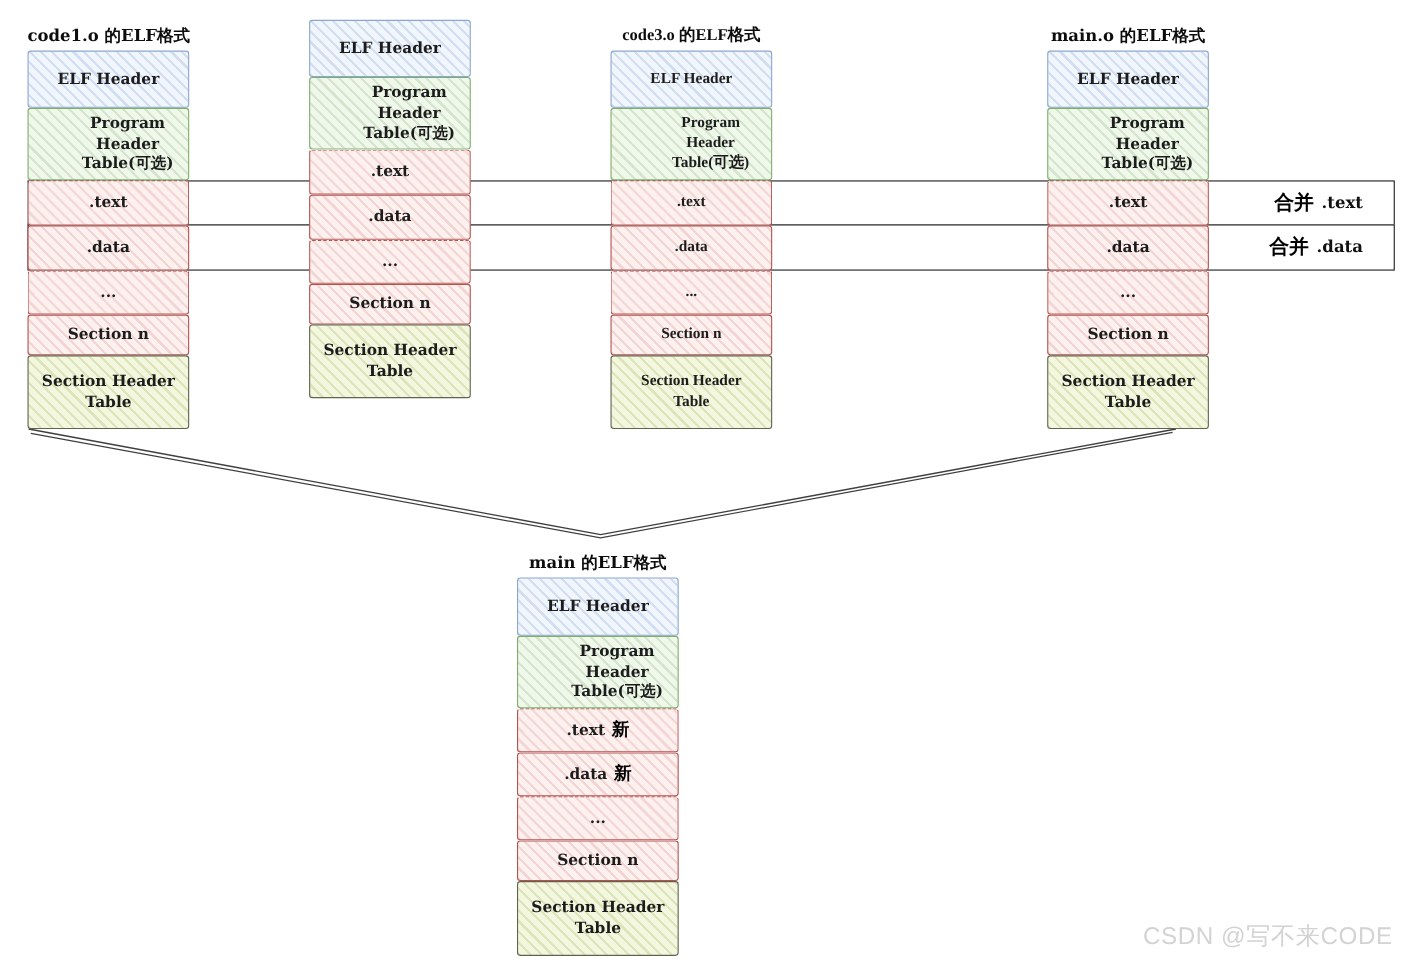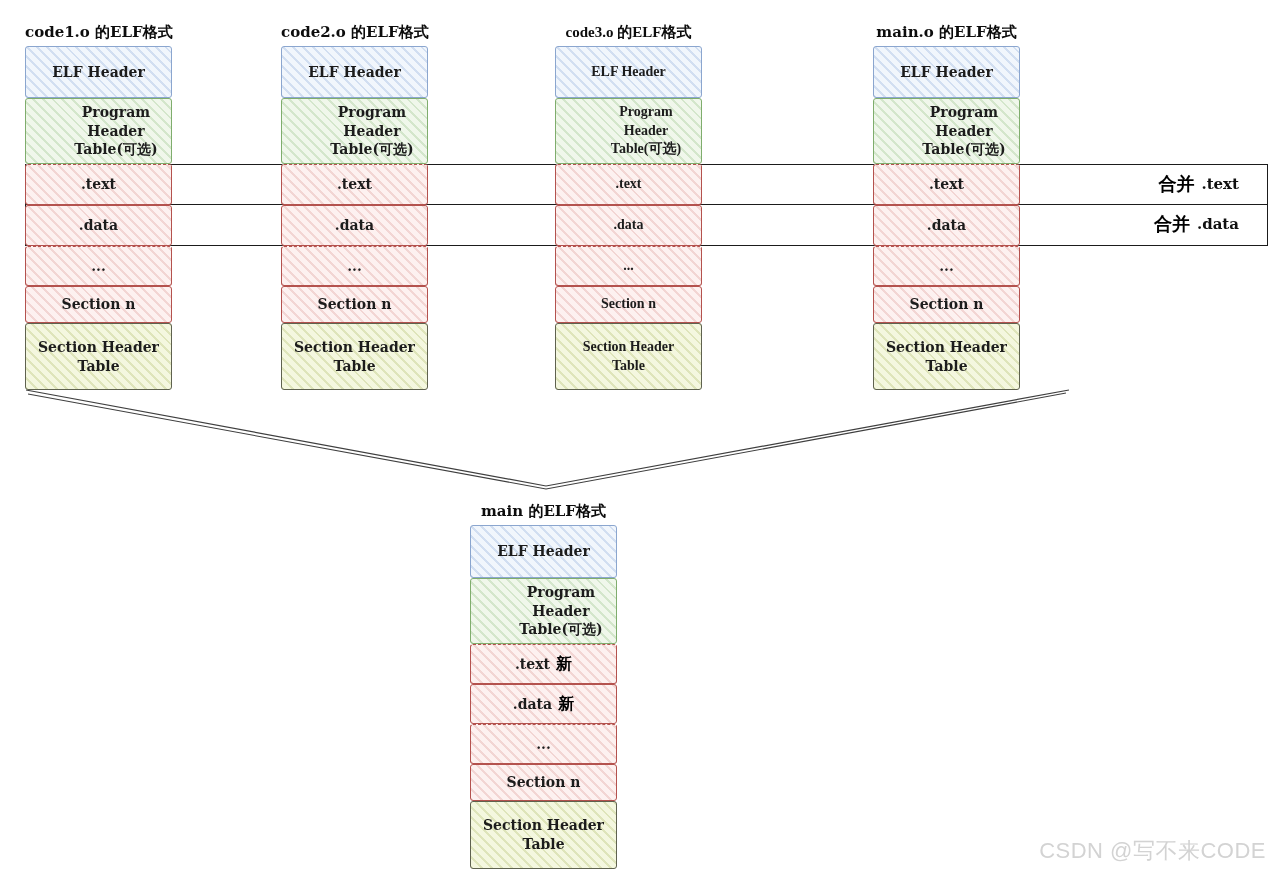--- a/index.html
+++ b/index.html
@@ -134,42 +134,41 @@
     <div class="box b-blue h-elf">ELF Header</div>
     <div class="box b-green h-pht">Program Header Table(可选)</div>
     <div class="box b-red h-sec dashed-top">.text</div>
     <div class="box b-red h-sec">.data</div>
     <div class="box b-red h-dots dashed-top">...</div>
     <div class="box b-red h-secn">Section n</div>
     <div class="box b-olive h-sht">Section Header Table</div>
   </div>
 
   <div class="col" style="left:281px;top:18px;">
-    <div class="col-title">code2.o 的ELF格式</div>
     <div class="box b-blue h-elf">ELF Header</div>
     <div class="box b-green h-pht">Program Header Table(可选)</div>
     <div class="box b-red h-sec dashed-top">.text</div>
     <div class="box b-red h-sec">.data</div>
     <div class="box b-red h-dots dashed-top">...</div>
     <div class="box b-red h-secn">Section n</div>
     <div class="box b-olive h-sht">Section Header Table</div>
   </div>
 
   <div class="col" style="left:555px;top:18px;font-family:Liberation Serif, serif;">
     <div class="col-title">code3.o 的ELF格式</div>
     <div class="box b-blue h-elf">ELF Header</div>
     <div class="box b-green h-pht">Program Header Table(可选)</div>
     <div class="box b-red h-sec dashed-top">.text</div>
     <div class="box b-red h-sec">.data</div>
     <div class="box b-red h-dots dashed-top">...</div>
     <div class="box b-red h-secn">Section n</div>
     <div class="box b-olive h-sht">Section Header Table</div>
   </div>
 
-  <div class="col" style="left:873px;top:18px;">
+  <div class="col" style="left:952px;top:18px;">
     <div class="col-title">main.o 的ELF格式</div>
     <div class="box b-blue h-elf">ELF Header</div>
     <div class="box b-green h-pht">Program Header Table(可选)</div>
     <div class="box b-red h-sec dashed-top">.text</div>
     <div class="box b-red h-sec">.data</div>
     <div class="box b-red h-dots dashed-top">...</div>
     <div class="box b-red h-secn">Section n</div>
     <div class="box b-olive h-sht">Section Header Table</div>
   </div>
 

